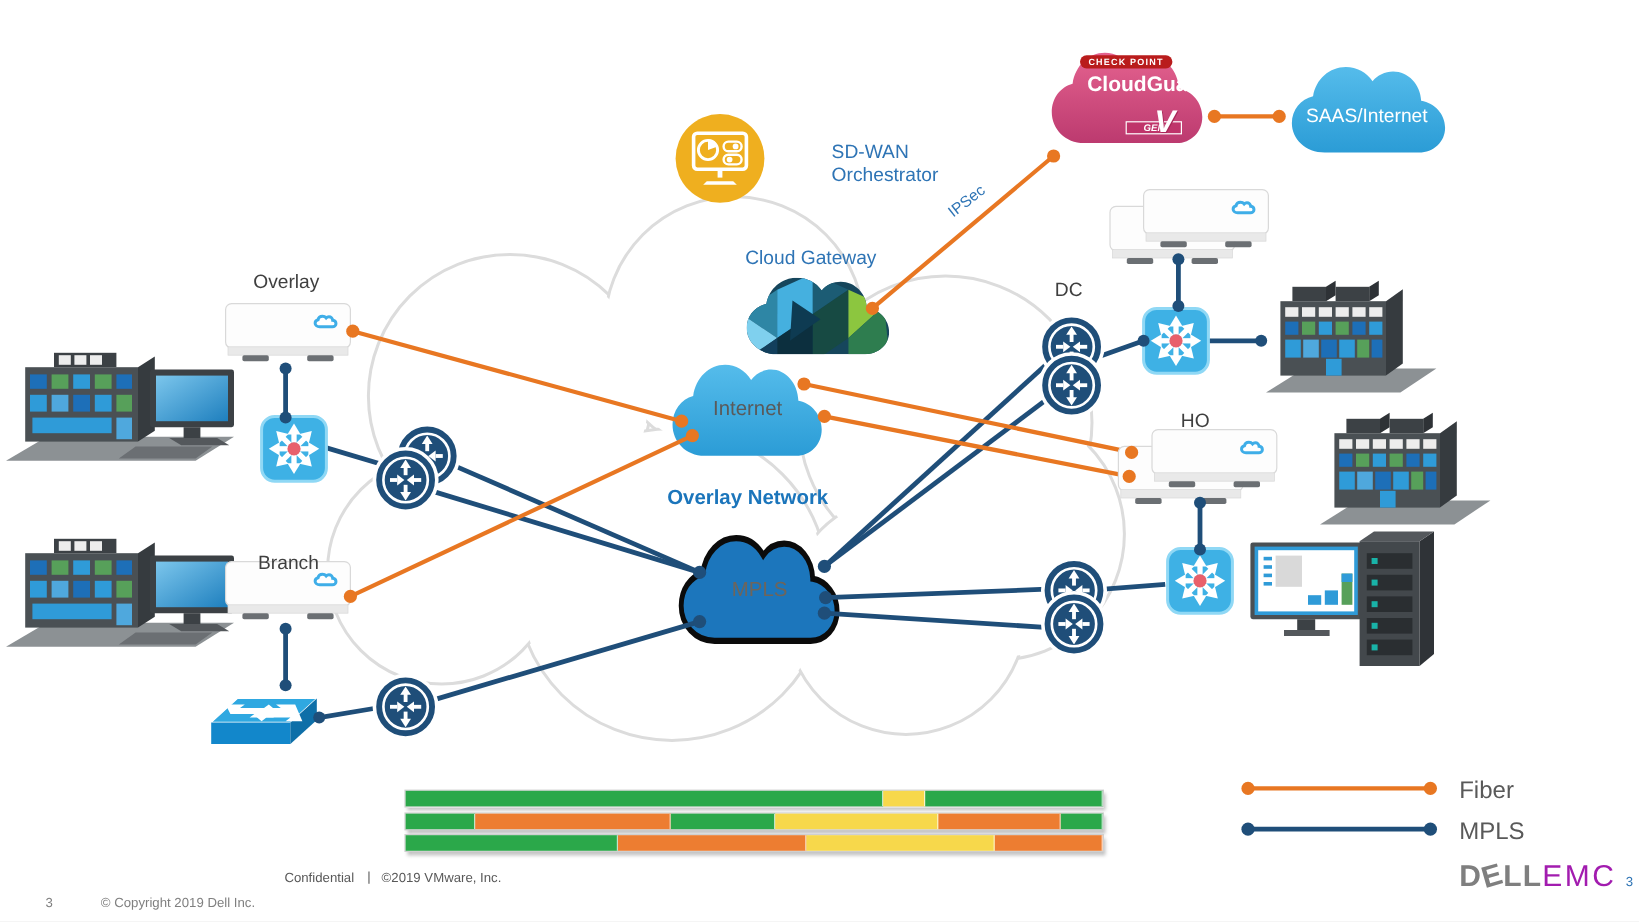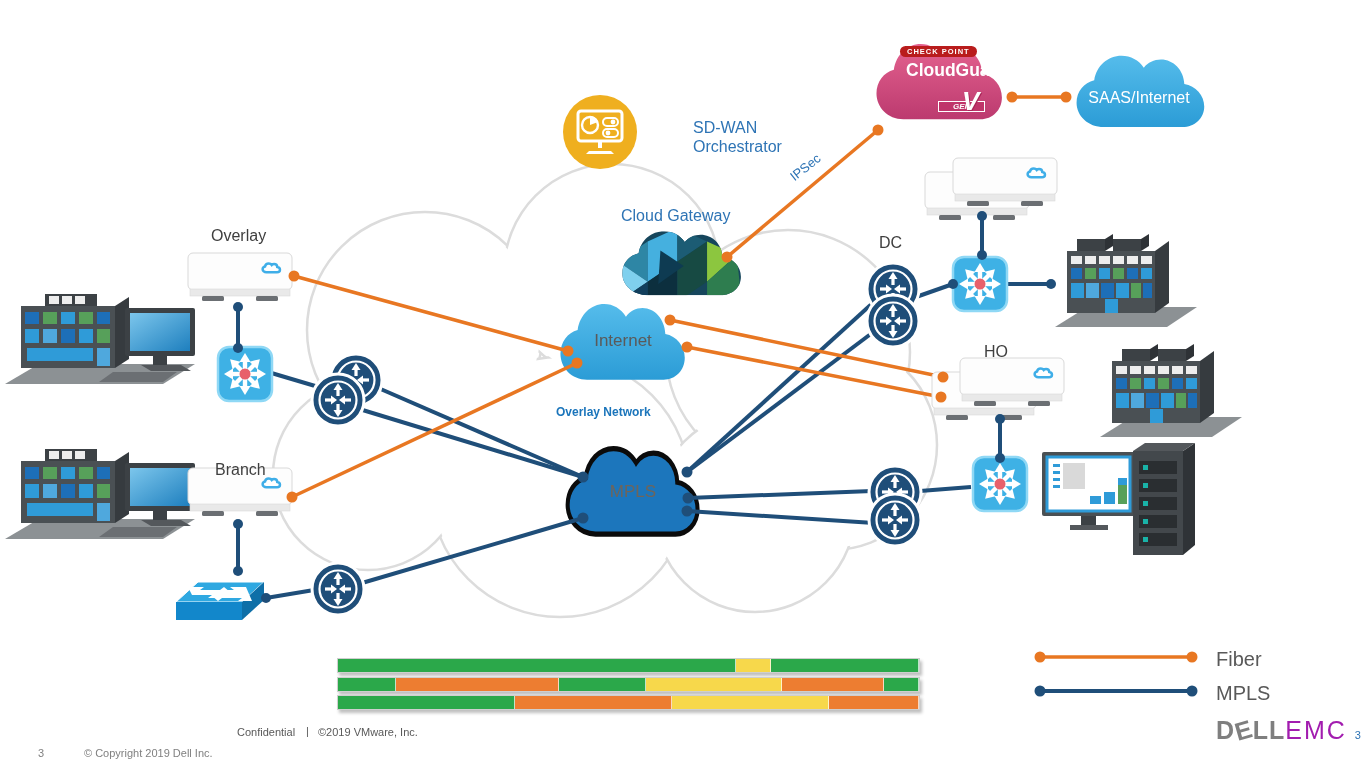--- a/index.html
+++ b/index.html
@@ -8,21 +8,21 @@
   #net{position:absolute;left:0;top:0;}
   .lbl{position:absolute;color:var(--labelGray);font-size:16px;white-space:pre;}
   .lnM{stroke:var(--mpls);stroke-width:4;fill:none;}
   .lnF{stroke:var(--fiber);stroke-width:3.5;fill:none;}
   .dotM{fill:var(--mpls);}
   .dotF{fill:var(--fiber);}
   .ovc{fill:#fff;stroke:#DCDCDC;stroke-width:2.5;}
   .ovf{fill:#fff;}
   #lbl-sdwan,#lbl-cgw{color:var(--accentBlue);line-height:19px;}
   #lbl-ipsec{color:var(--accentBlue);font-size:13px;transform:rotate(-38deg);transform-origin:left top;}
-  #lbl-overlay{color:var(--overlayText);font-weight:bold;font-size:12px;}
+  #lbl-overlay{color:var(--overlayText);font-weight:bold;font-size:17px;}
   #lbl-internet{color:#5A5A5A;font-size:17px;width:110px;text-align:center;}
   #lbl-mpls{color:#6E655B;font-size:17px;width:90px;text-align:center;}
   #lbl-saas{color:#fff;width:130px;text-align:center;}
   .cg-brand{position:absolute;color:#fff;font-size:7.5px;font-weight:bold;letter-spacing:1px;
             background:#b91c1c;border-radius:6px;padding:1px 7px;}
   .cg-prod{position:absolute;color:#fff;font-size:17.5px;font-weight:bold;}
   .cg-gen{position:absolute;color:#fff;font-size:8px;font-weight:bold;font-style:italic;
           border:1.5px solid #fff;padding:0 14px;background:rgba(190,50,105,.85);}
   .cg-v{position:absolute;color:#fff;font-size:26px;font-weight:bold;font-style:italic;
         text-shadow:1px 1px 0 #A82557;}

